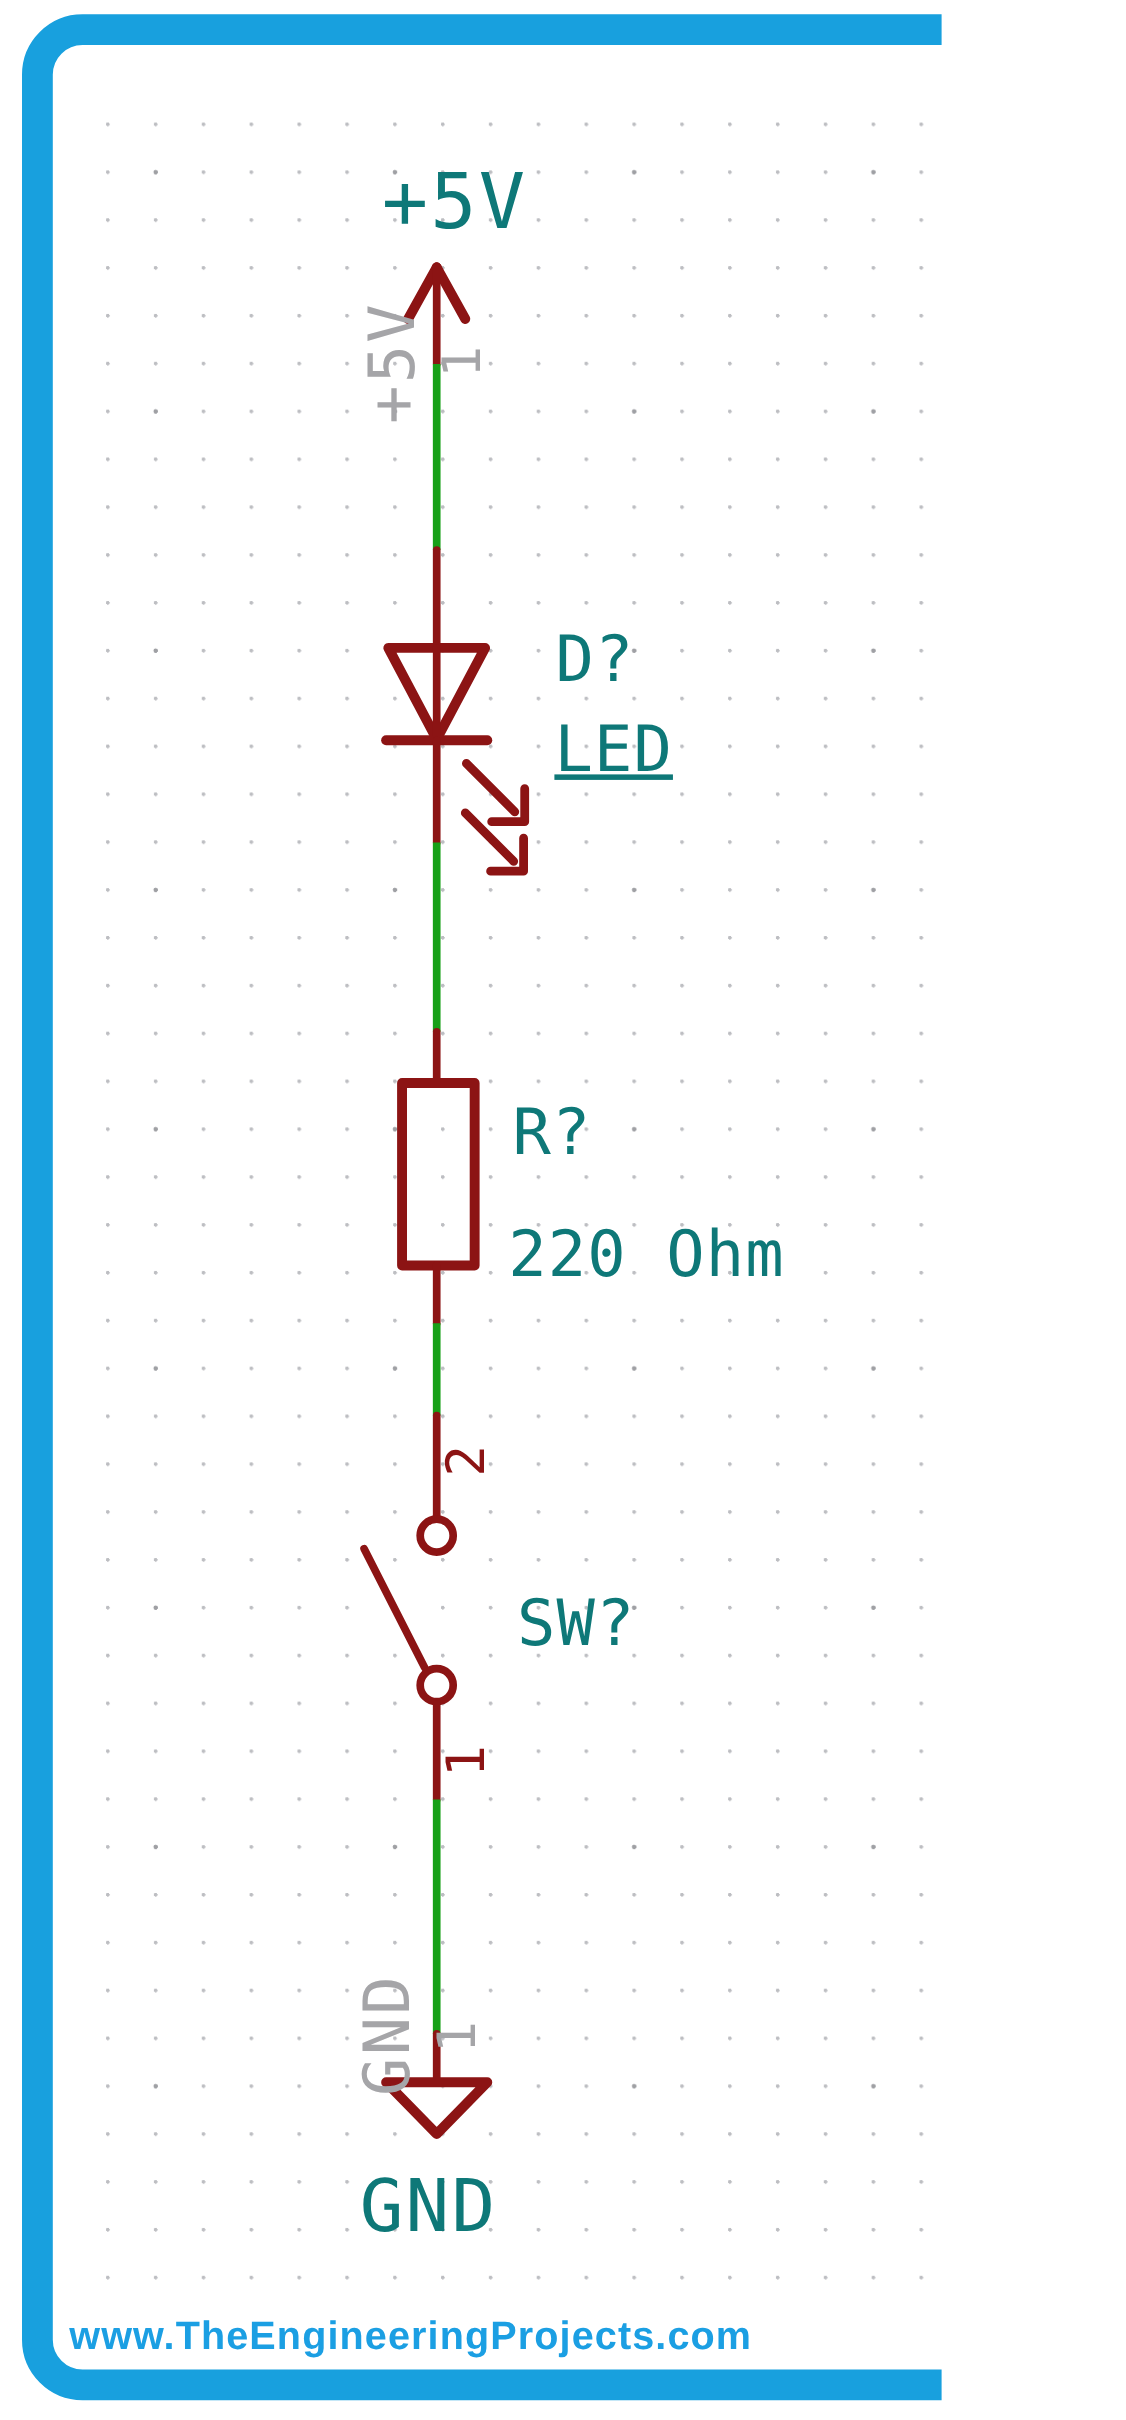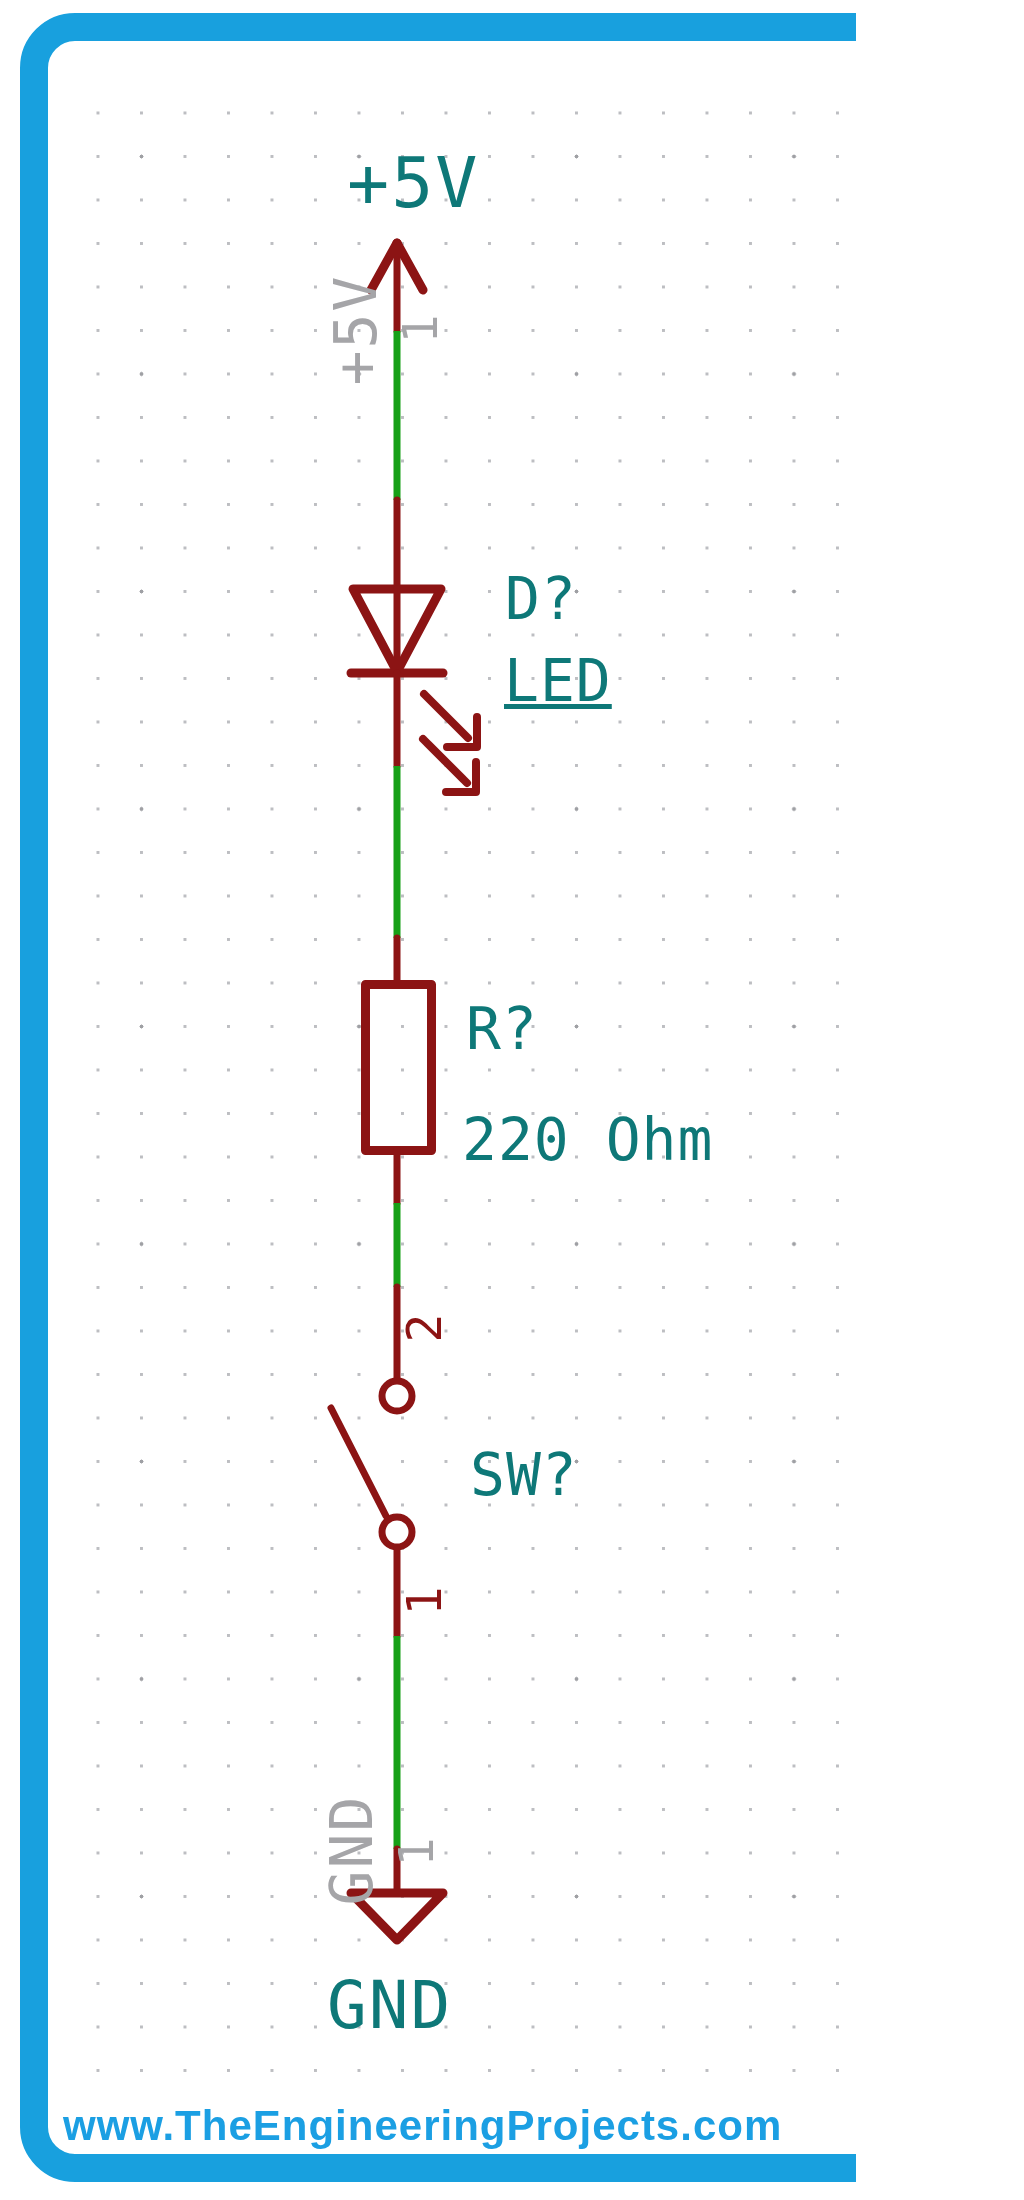--- a/index.html
+++ b/index.html
@@ -41,21 +41,21 @@
   .vtext{
     position:absolute;line-height:1;white-space:pre;
     transform:translate(-50%,-50%) rotate(-90deg);
   }
   .pin-name{color:var(--pin-gray);font-size:58px;letter-spacing:2px;}
   .pin-num-gray{color:var(--pin-gray);font-size:48px;}
   .pin-num-red{color:var(--symbol-red);font-size:48px;}
   .watermark{
     position:absolute;left:63px;top:2102px;
     font-family:"Liberation Sans",sans-serif;font-weight:bold;
-    font-size:42px;letter-spacing:1px;color:var(--watermark-blue);white-space:pre;
+    font-size:36px;letter-spacing:1px;color:var(--watermark-blue);white-space:pre;
   }
 </style>
 </head>
 <body>
 
 <div id="root">
 
   <div class="frame">
     <div class="grid"></div>
   </div>

